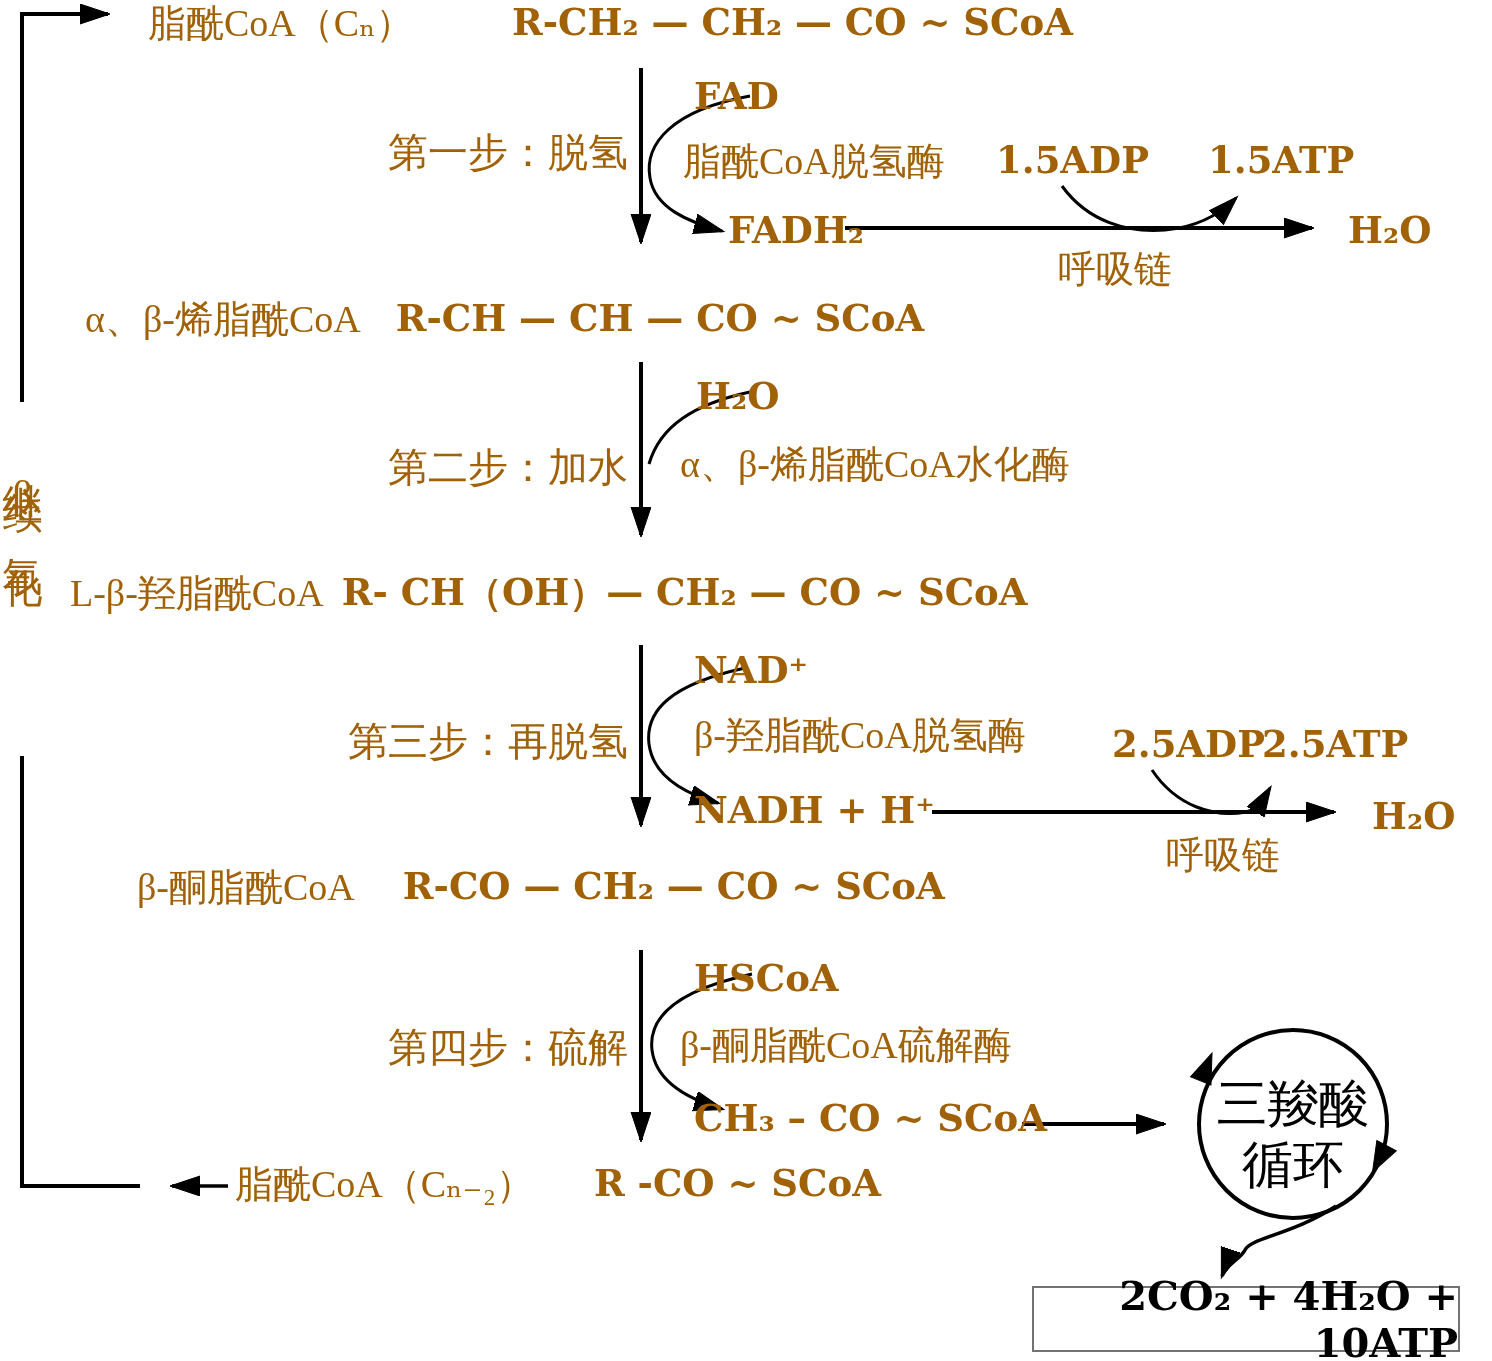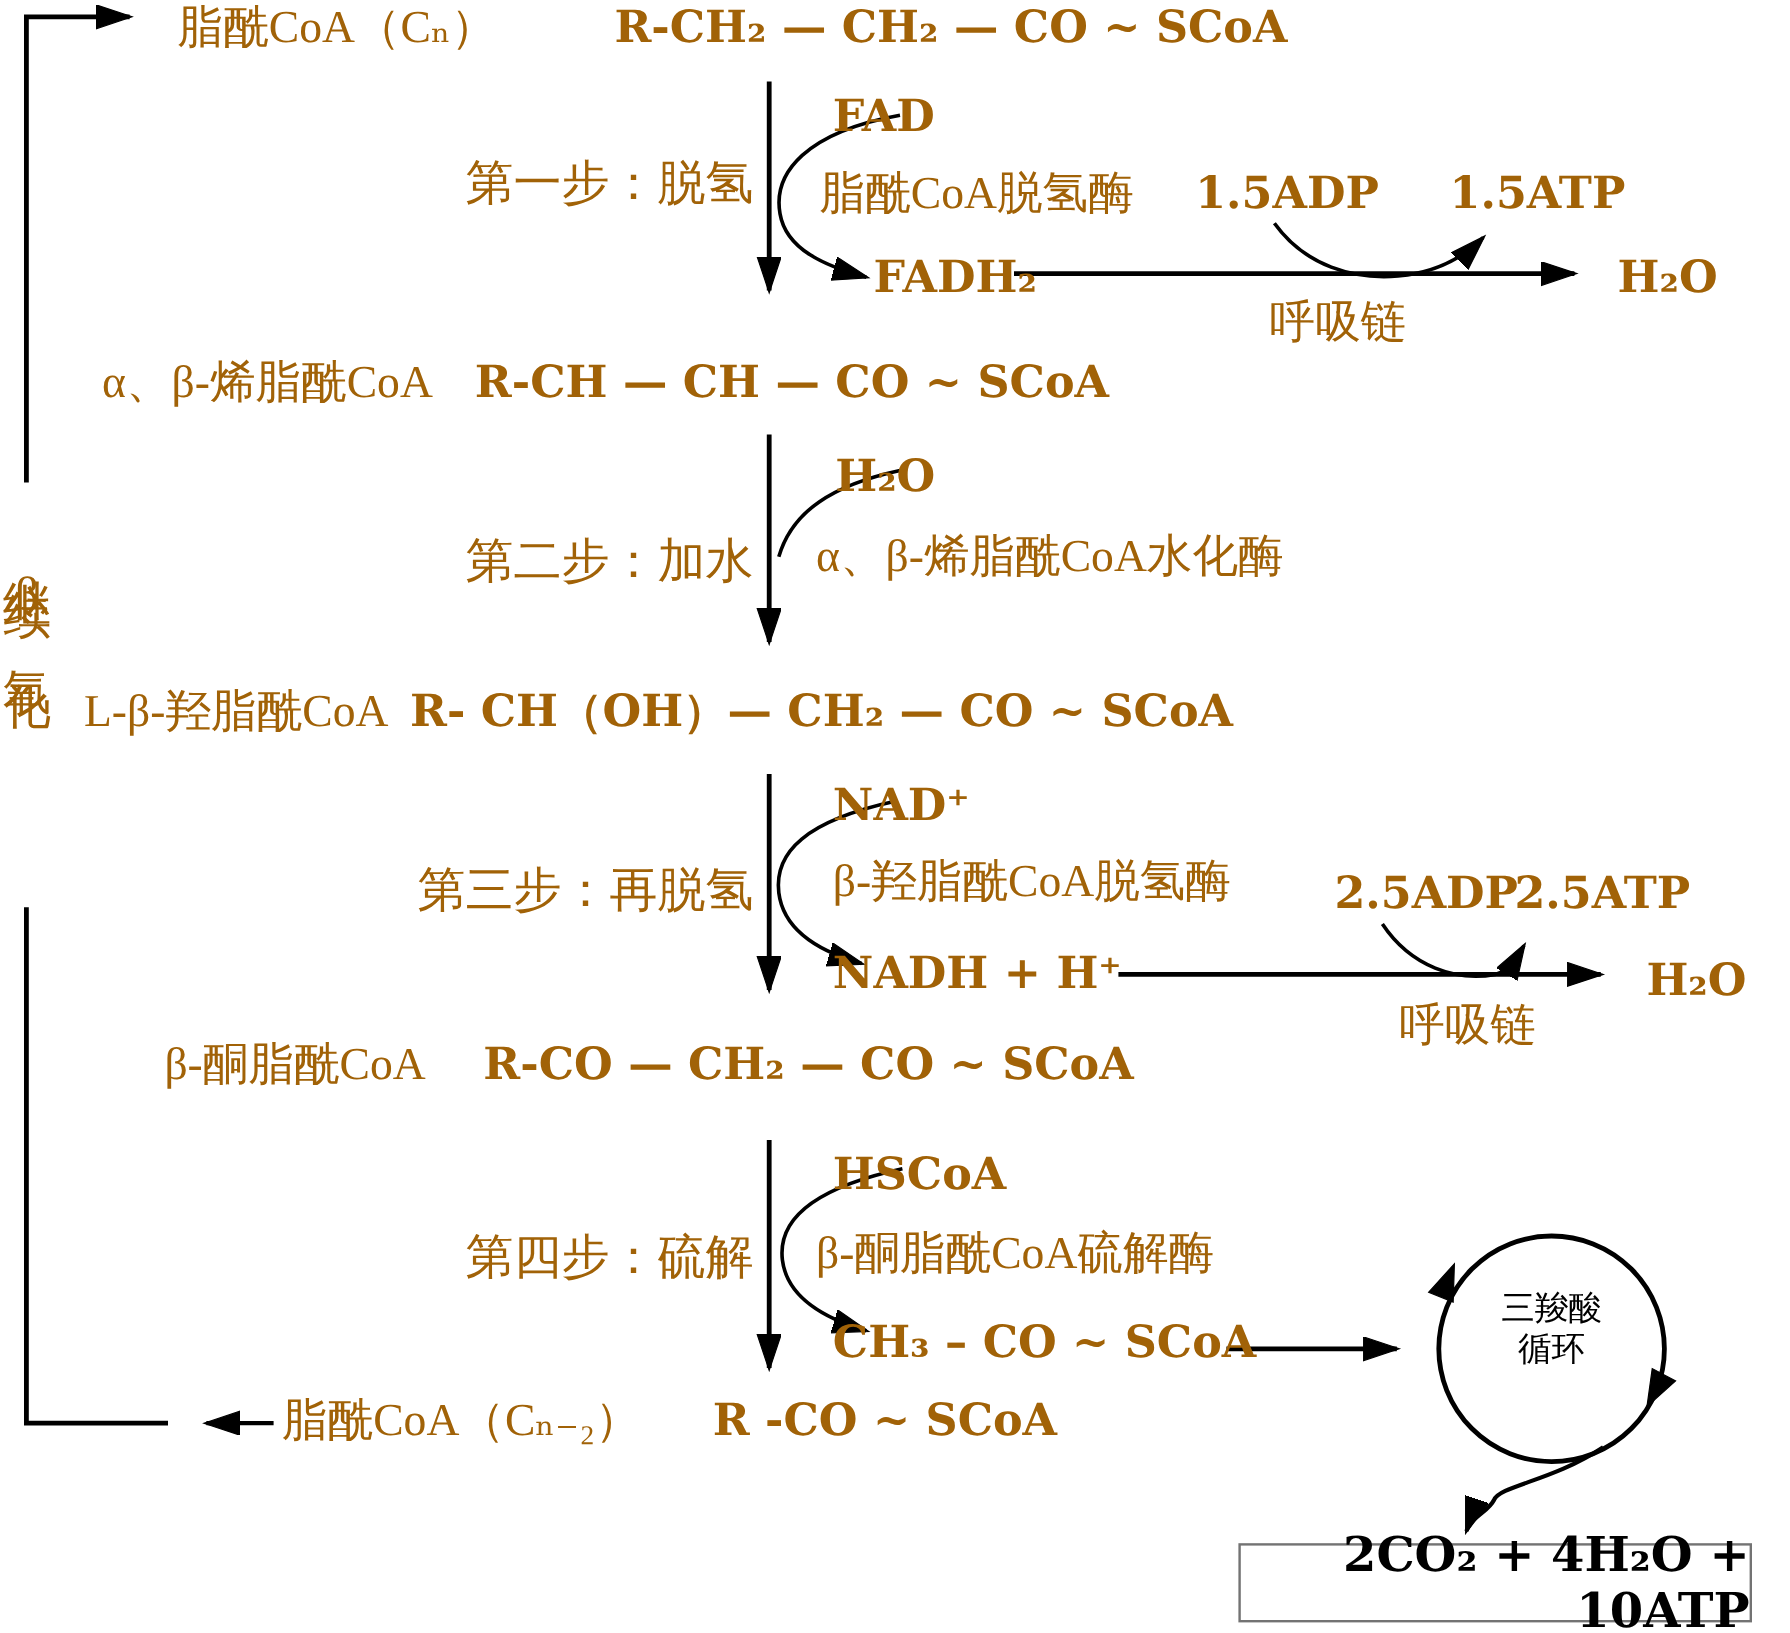--- a/index.html
+++ b/index.html
@@ -13,21 +13,21 @@
   .zh{font-family:"Liberation Serif","DejaVu Serif",serif;font-size:38px;}
   .latin{font-family:"DejaVu Serif","Liberation Serif",serif;font-size:37px;font-weight:bold;}
   .step{font-size:40px;width:328px;text-align:right;}
   .row{display:flex;align-items:flex-start;}
   .vertical{
     writing-mode:vertical-rl;text-orientation:upright;
     font-size:40px;letter-spacing:10px;
   }
   .tca-text{
     position:absolute;left:1199px;top:1074px;width:188px;
-    text-align:center;font-size:28px;line-height:1.2;
+    text-align:center;font-size:51px;line-height:1.2;
   }
   .products-box{
     position:absolute;left:1032px;top:1286px;width:424px;height:62px;
     border:2px solid #737373;display:flex;align-items:center;justify-content:center;
     font-size:40px;
     text-align:right;
   }
   svg path, svg line, svg circle{stroke:#000;}
 </style>
 </head>

